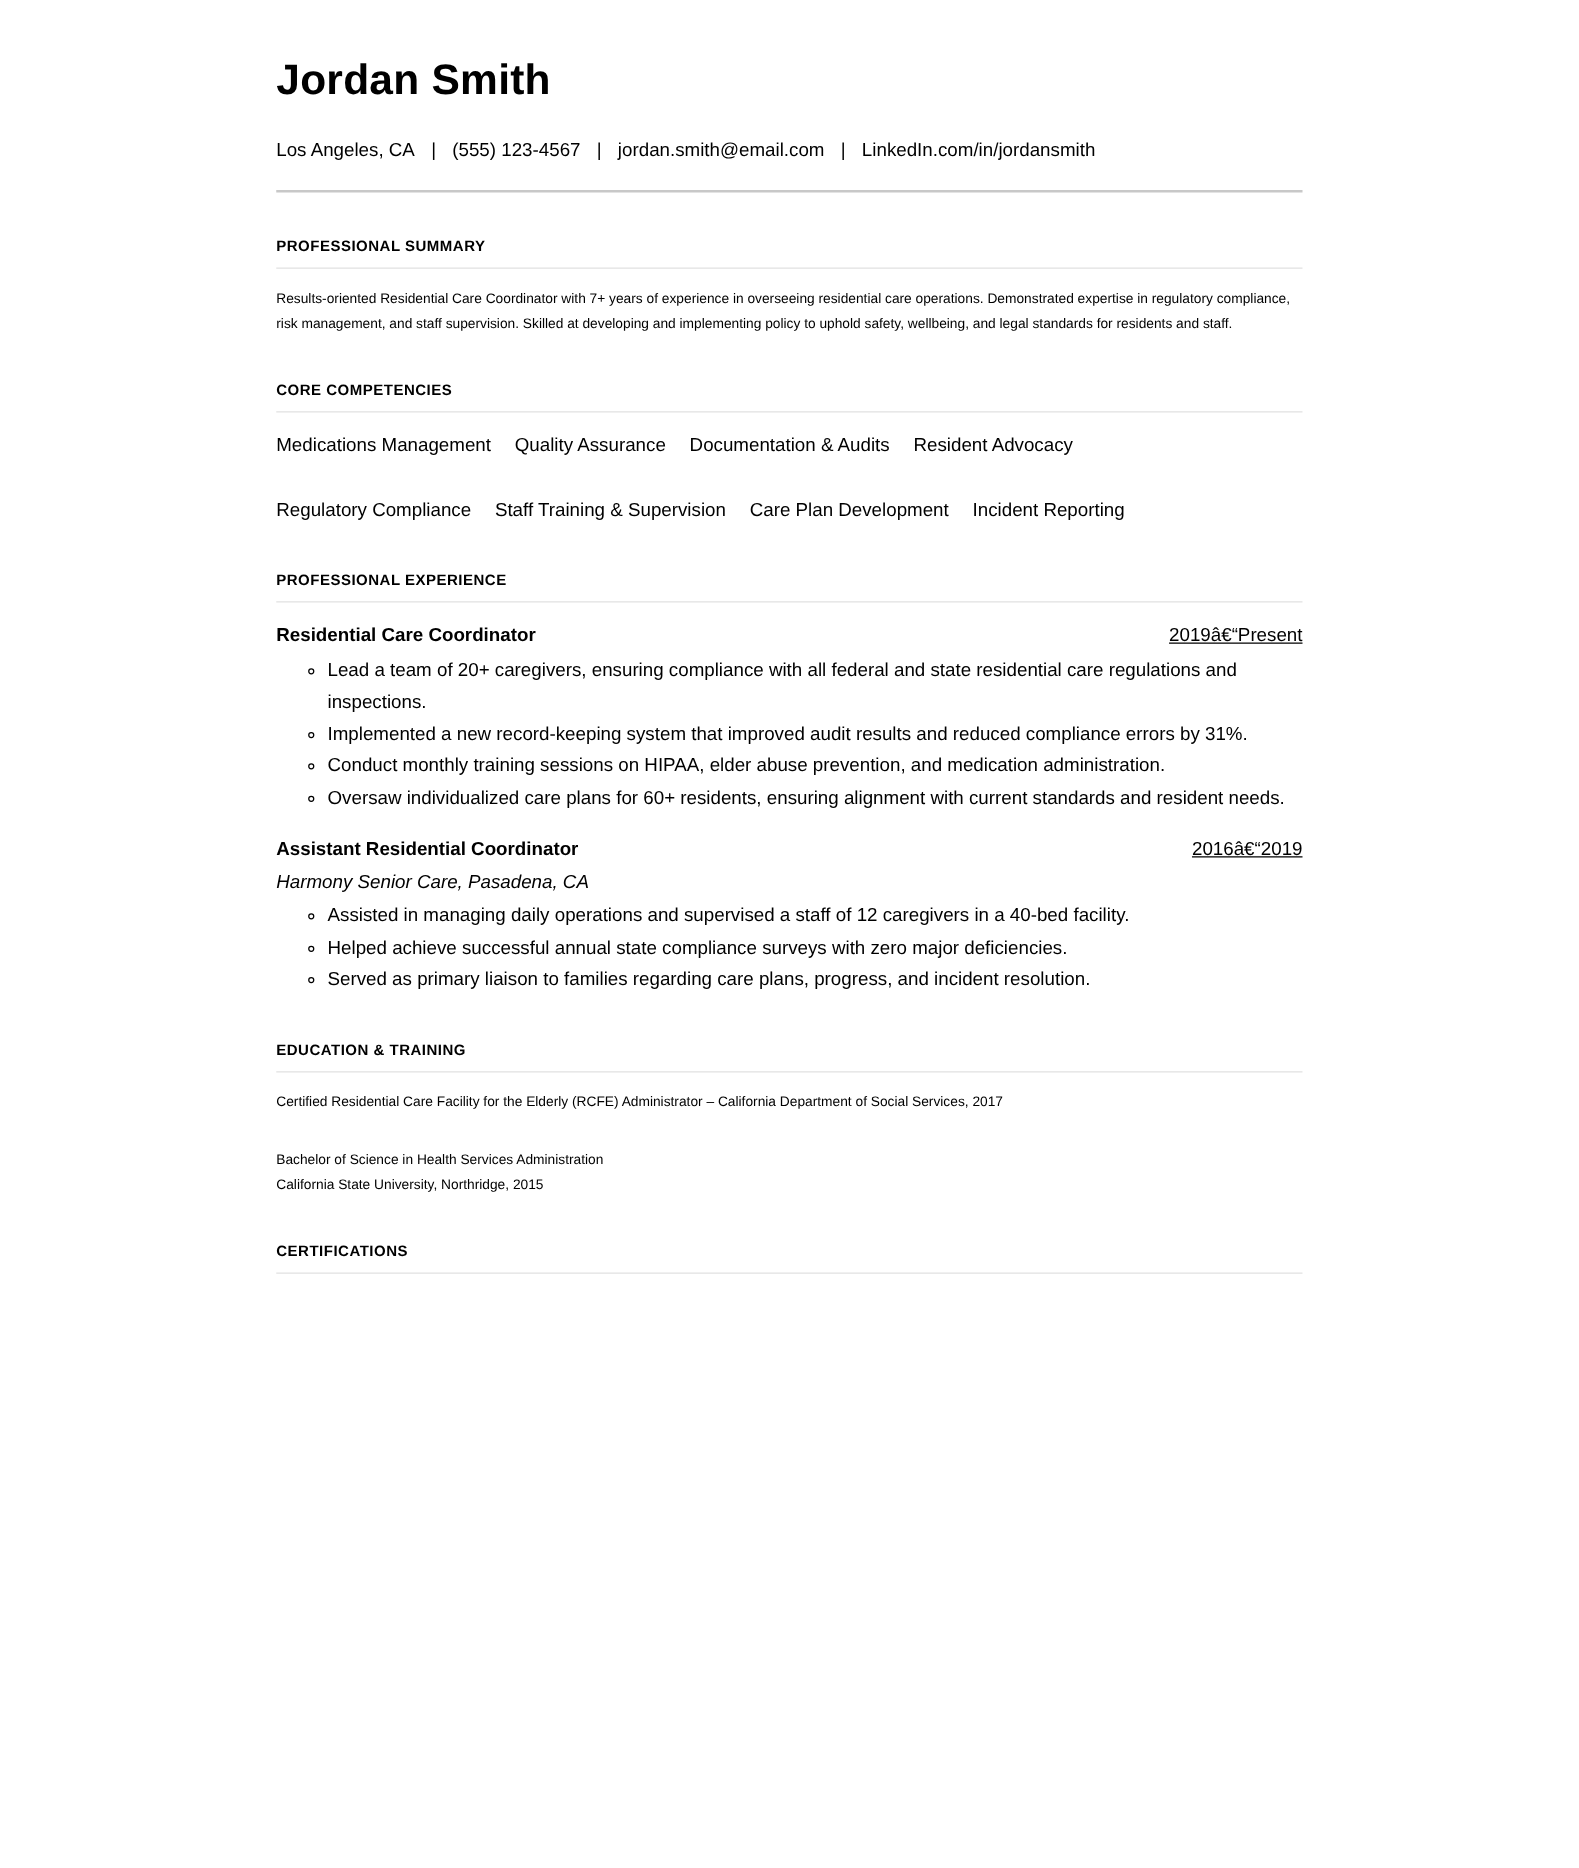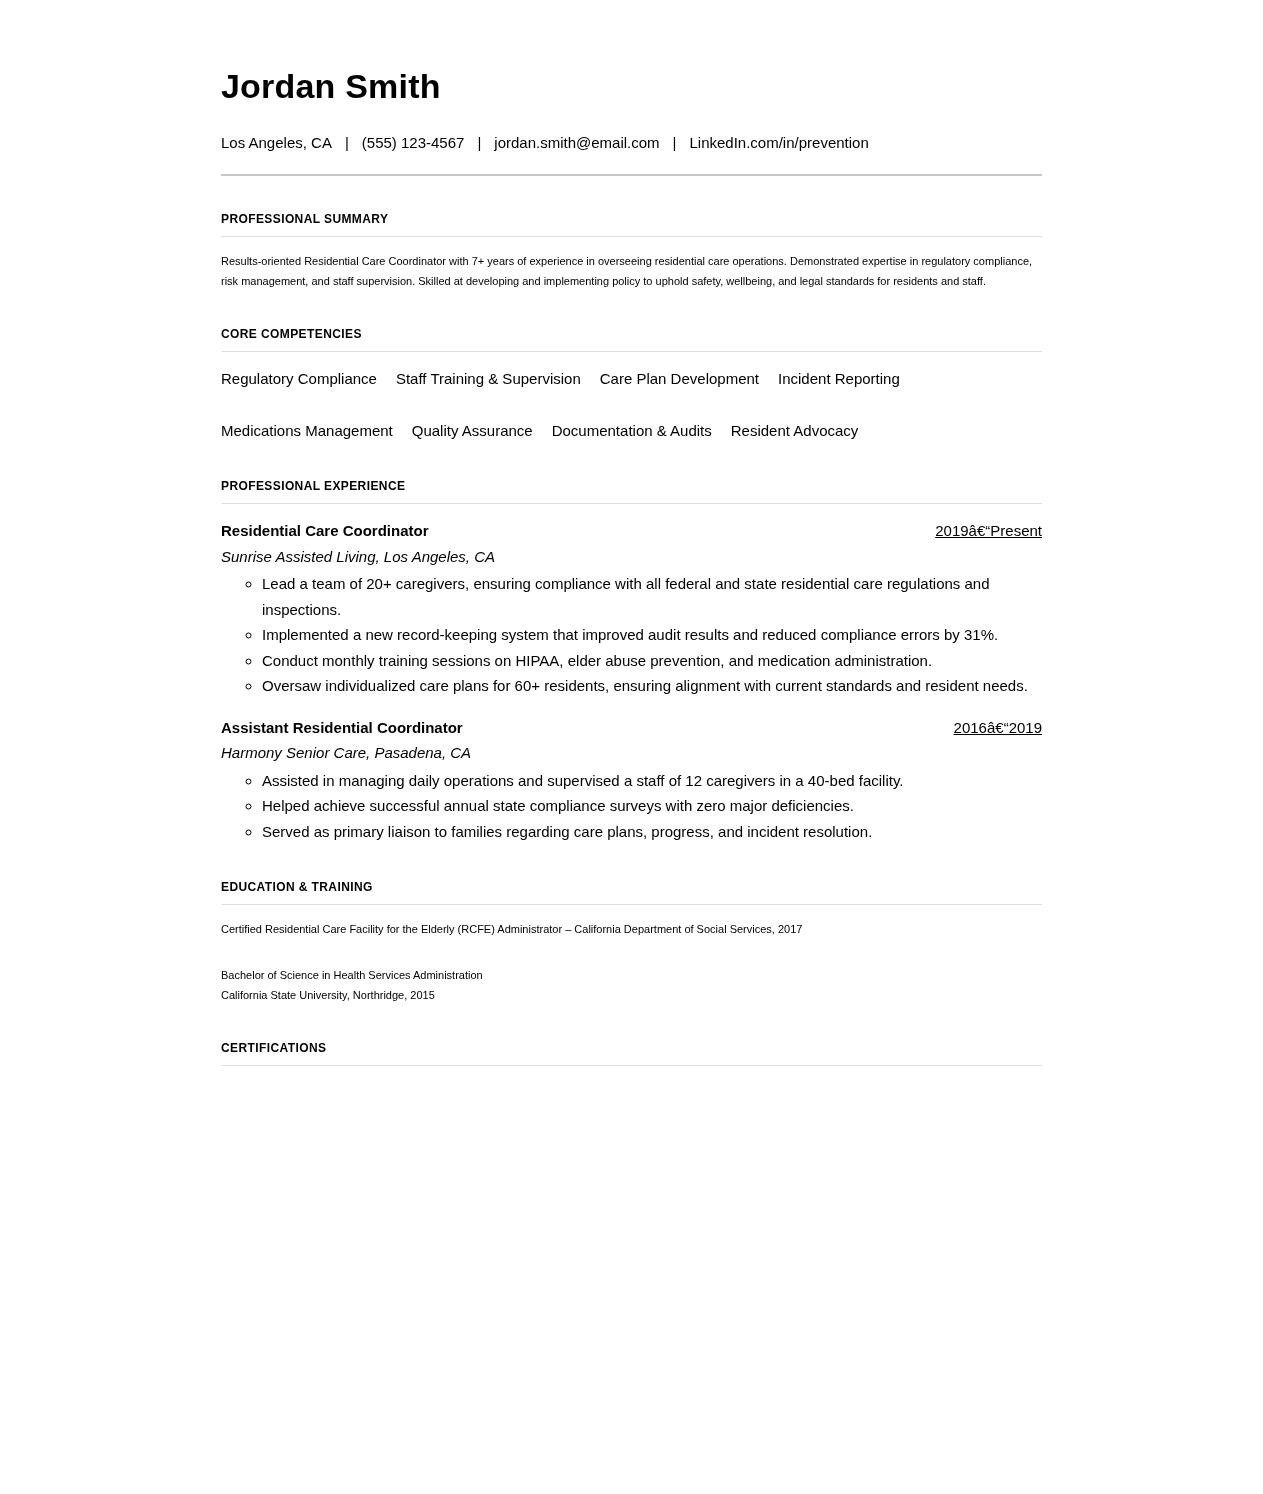--- a/index.html
+++ b/index.html
@@ -10,21 +10,21 @@
     color: #000000;
     font-family: "Liberation Sans", "DejaVu Sans", sans-serif;
   }
   body {
     width: 1263px;
     min-height: 1494px;
   }
   .page {
     width: 821px;
     margin: 0 auto;
-    padding-top: 68px;
+    padding-top: 46px;
     padding-bottom: 120px;
   }
   h1.resume-name {
     font-size: 34px;
     font-weight: 700;
     line-height: 1.1;
     margin: 0 0 25px 0;
     letter-spacing: 0.2px;
   }
   .contact-line {
@@ -91,49 +91,48 @@
   .edu-item span { display: block; }
   .cert-empty { height: 60px; }
 </style>
 </head>
 <body>
 
 <div class="page">
 
   <h1 class="resume-name">Jordan Smith</h1>
 
-  <p class="contact-line"><span>Los Angeles, CA</span><span class="contact-sep">|</span><span>(555) 123-4567</span><span class="contact-sep">|</span><span>jordan.smith@email.com</span><span class="contact-sep">|</span><span>LinkedIn.com/in/prevention</span></p>
+  <p class="contact-line"><span>Los Angeles, CA</span><span class="contact-sep">|</span><span>(555) 123-4567</span><span class="contact-sep">|</span><span>jordan.smith@email.com</span><span class="contact-sep">|</span><span>LinkedIn.com/in/jordansmith</span></p>
 
   <hr class="top-rule">
 
   <h2 class="section-heading">PROFESSIONAL SUMMARY</h2>
   <p>Results-oriented Residential Care Coordinator with 7+ years of experience in overseeing residential care operations. Demonstrated expertise in regulatory compliance, risk management, and staff supervision. Skilled at developing and implementing policy to uphold safety, wellbeing, and legal standards for residents and staff.</p>
 
   <h2 class="section-heading">CORE COMPETENCIES</h2>
   <div class="comp-row">
+    <span>Medications Management</span>
+    <span>Quality Assurance</span>
+    <span>Documentation &amp; Audits</span>
+    <span>Resident Advocacy</span>
+  </div>
+  <div class="comp-row">
     <span>Regulatory Compliance</span>
     <span>Staff Training &amp; Supervision</span>
     <span>Care Plan Development</span>
     <span>Incident Reporting</span>
-  </div>
-  <div class="comp-row">
-    <span>Medications Management</span>
-    <span>Quality Assurance</span>
-    <span>Documentation &amp; Audits</span>
-    <span>Resident Advocacy</span>
   </div>
 
   <h2 class="section-heading">PROFESSIONAL EXPERIENCE</h2>
 
   <div class="job">
     <div class="job-header">
       <span class="job-title">Residential Care Coordinator</span>
       <span class="job-dates">2019â€“Present</span>
     </div>
-    <div class="job-company">Sunrise Assisted Living, Los Angeles, CA</div>
     <ul class="job-bullets">
       <li>Lead a team of 20+ caregivers, ensuring compliance with all federal and state residential care regulations and inspections.</li>
       <li>Implemented a new record-keeping system that improved audit results and reduced compliance errors by 31%.</li>
       <li>Conduct monthly training sessions on HIPAA, elder abuse prevention, and medication administration.</li>
       <li>Oversaw individualized care plans for 60+ residents, ensuring alignment with current standards and resident needs.</li>
     </ul>
   </div>
 
   <div class="job">
     <div class="job-header">

